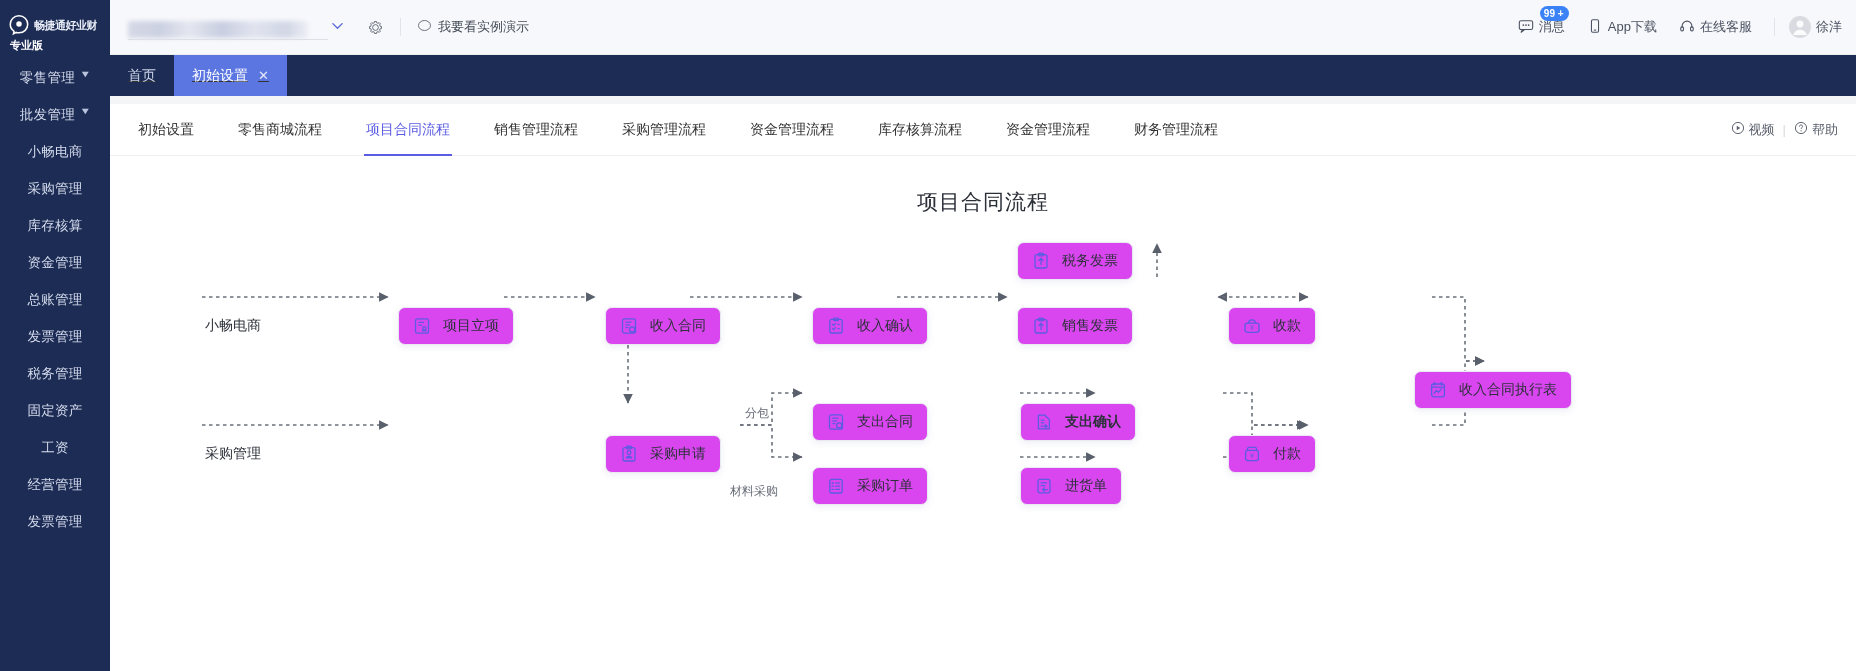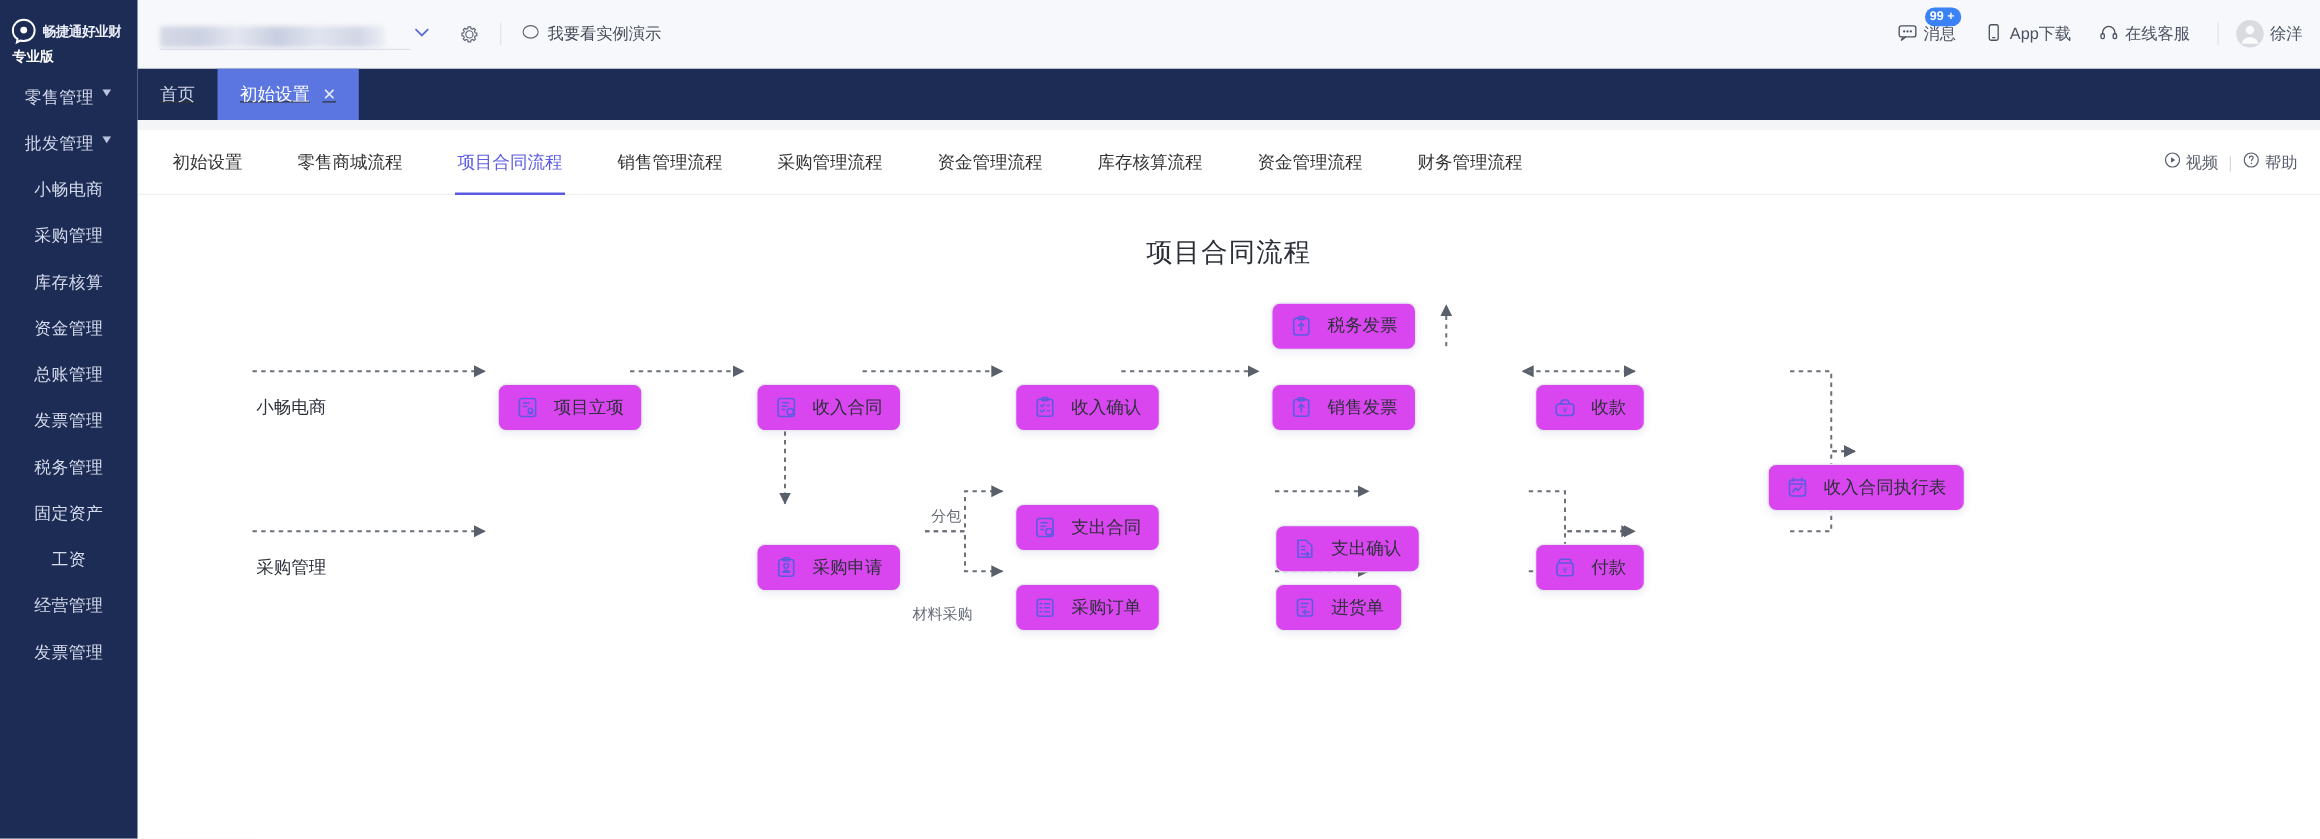--- a/index.html
+++ b/index.html
@@ -450,21 +450,21 @@
             <div class="node" style="left: 40.2062%; top: 181px;">
               <span class="ic"><svg viewBox="0 0 18 18" width="18" height="18">
                   <rect x="2.5" y="1.8" width="13" height="14.4" rx="2" fill="none" stroke="#5b5ce2" stroke-width="1.3"></rect>
                   <line x1="5.3" y1="5.2" x2="11.5" y2="5.2" stroke="#5b5ce2" stroke-width="1.2"></line>
                   <line x1="5.3" y1="8" x2="10" y2="8" stroke="#5b5ce2" stroke-width="1.2"></line>
                   <line x1="5.3" y1="10.6" x2="8.3" y2="10.6" stroke="#5b5ce2" stroke-width="1.2"></line>
                   <circle cx="12.2" cy="12.4" r="2.6" fill="none" stroke="#5b5ce2" stroke-width="1.3"></circle>
                 </svg></span>
               <span>支出合同</span>
             </div>
-            <div class="node" style="left: 52.1191%; top: 198px;">
+            <div class="node" style="left: 52.1191%; top: 181px; font-weight: bold;">
               <span class="ic"><svg viewBox="0 0 18 18" width="18" height="18">
                   <path d="M3.4 2.2h6.4l4.6 4.4v9.2H3.4z" fill="none" stroke="#5b5ce2" stroke-width="1.3" stroke-linejoin="round"></path>
                   <line x1="5.8" y1="7.2" x2="9.4" y2="7.2" stroke="#5b5ce2" stroke-width="1.2"></line>
                   <line x1="5.8" y1="9.8" x2="9.4" y2="9.8" stroke="#5b5ce2" stroke-width="1.2"></line>
                   <path d="M6 13.2h6M10.4 11.6l1.8 1.6-1.8 1.6" fill="none" stroke="#5b5ce2" stroke-width="1.2" stroke-linecap="round" stroke-linejoin="round"></path>
                 </svg></span>
               <span>支出确认</span>
             </div>
             <div class="node" style="left: 64.0321%; top: 213px;">
               <span class="ic"><svg viewBox="0 0 18 18" width="18" height="18">

